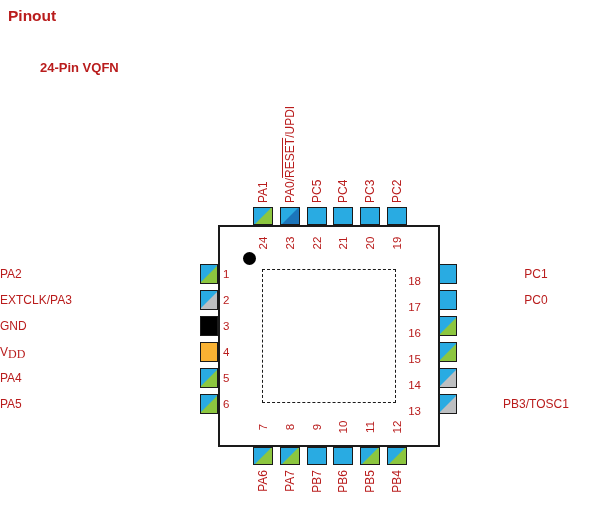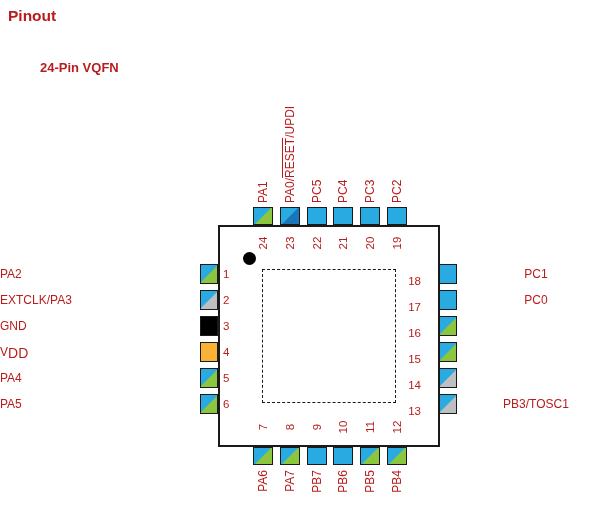--- a/index.html
+++ b/index.html
@@ -50,21 +50,21 @@
     line-height:14px;text-align:center;transform:rotate(-90deg);}
   .bottom-label{position:absolute;left:calc(var(--x) - 25px);top:497px;width:70px;height:16px;
     text-align:right;transform:rotate(-90deg);}
 
   .left-label{position:absolute;left:0;top:calc(var(--y) + 2px);width:196px;height:16px;}
   .left-num{position:absolute;left:223px;top:calc(var(--y) + 2px);width:20px;height:16px;text-align:left;}
   .right-num{position:absolute;left:401px;top:calc(var(--y) + 2px);width:20px;height:16px;text-align:right;margin-top:7px;}
   .right-label{position:absolute;left:466px;top:calc(var(--y) + 2px);width:140px;height:16px;text-align:center;}
 
   .ovl{text-decoration:overline;text-decoration-thickness:1px;}
-  .sub{font-size:14px;vertical-align:-2px;}
+  .sub{font-size:12px;vertical-align:-2px;font-family:Liberation Serif, serif;}
 </style>
 </head>
 <body>
 
 <div class="canvas">
 
   <div class="title">Pinout</div>
   <div class="subtitle">24-Pin VQFN</div>
 
   <div class="chip-body"></div>

